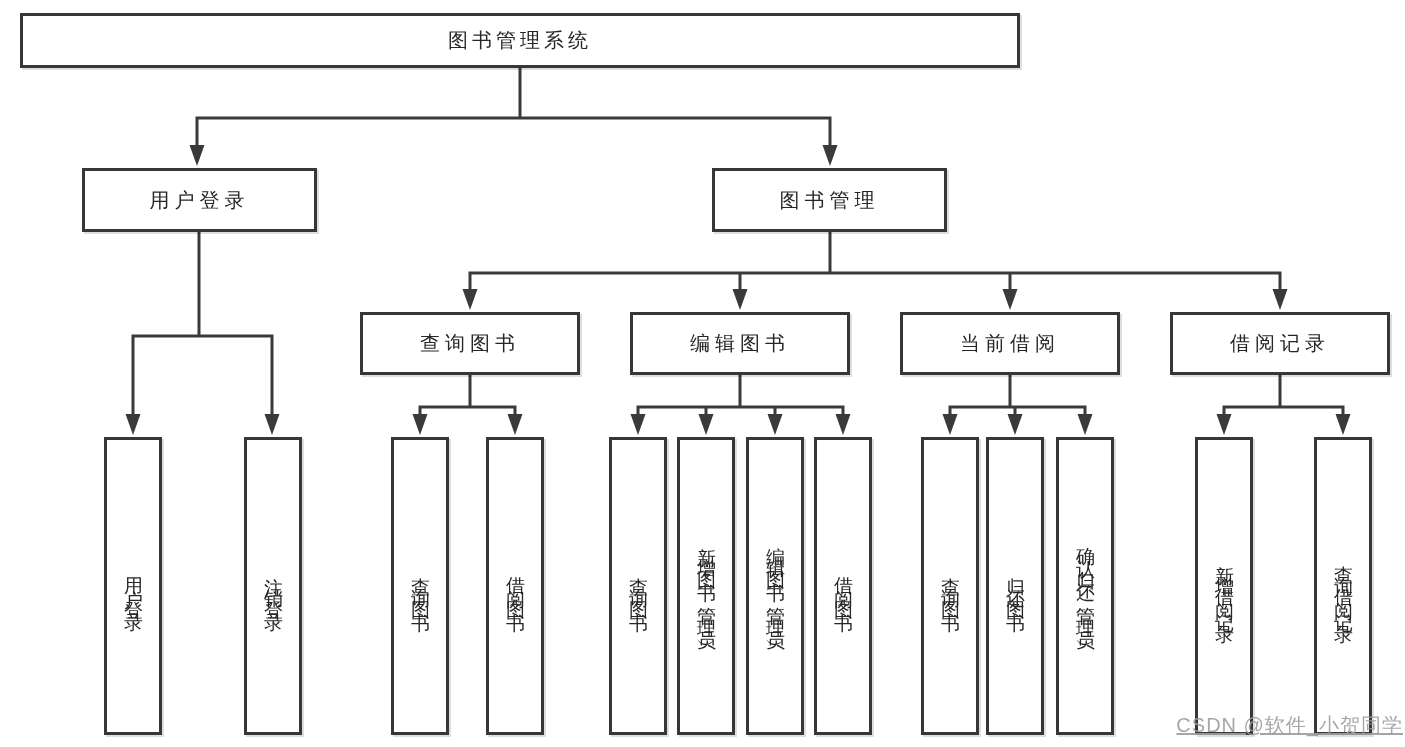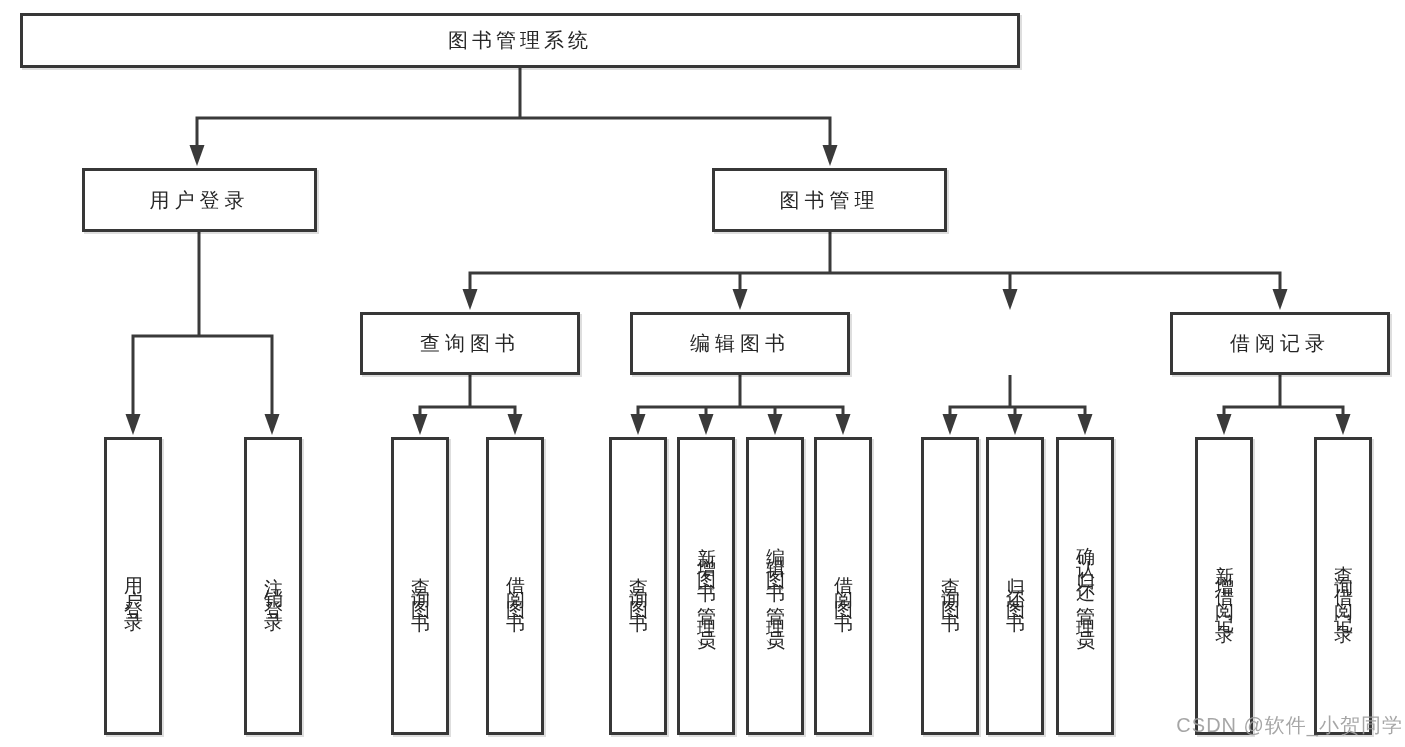--- a/index.html
+++ b/index.html
@@ -52,20 +52,21 @@
   }
   .watermark {
     position: absolute;
     top: 712px;
     right: 2px;
     font-size: 20px;
     letter-spacing: 1px;
     color: rgba(158, 158, 158, 0.92);
     z-index: 5;
     white-space: nowrap;
+    text-decoration: underline;
   }
 </style>
 </head>
 <body>
 
 <div id="stage">
 
   <svg id="connectors" width="1405" height="747" viewBox="0 0 1405 747" xmlns="http://www.w3.org/2000/svg">
     <g stroke="#3a3a3a" stroke-width="3" fill="none">
 
@@ -116,20 +117,23 @@
   <div class="box" style="left:712px; top:168px; width:235px; height:64px;">
     <span class="hlabel">图书管理</span>
   </div>
 
   <div class="box" style="left:360px; top:312px; width:220px; height:63px;">
     <span class="hlabel">查询图书</span>
   </div>
   <div class="box" style="left:630px; top:312px; width:220px; height:63px;">
     <span class="hlabel">编辑图书</span>
   </div>
+  <div class="box" style="left:900px; top:312px; width:220px; height:63px;">
+    <span class="hlabel">当前借阅</span>
+  </div>
   <div class="box" style="left:1170px; top:312px; width:220px; height:63px;justify-content:center;">
     <span class="hlabel">借阅记录</span>
   </div>
 
   <div class="box leaf" style="left:104px; top:437px; width:58px; height:298px;">
     <span class="vtext">用户登录</span>
   </div>
   <div class="box leaf" style="left:244px; top:437px; width:58px; height:298px;">
     <span class="vtext">注销登录</span>
   </div>

